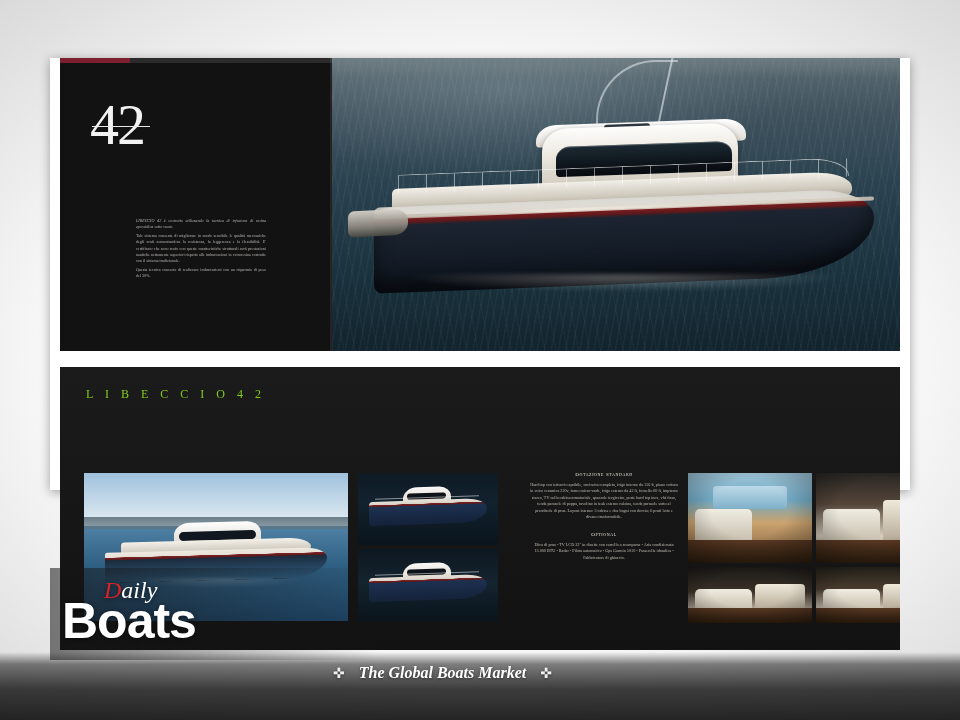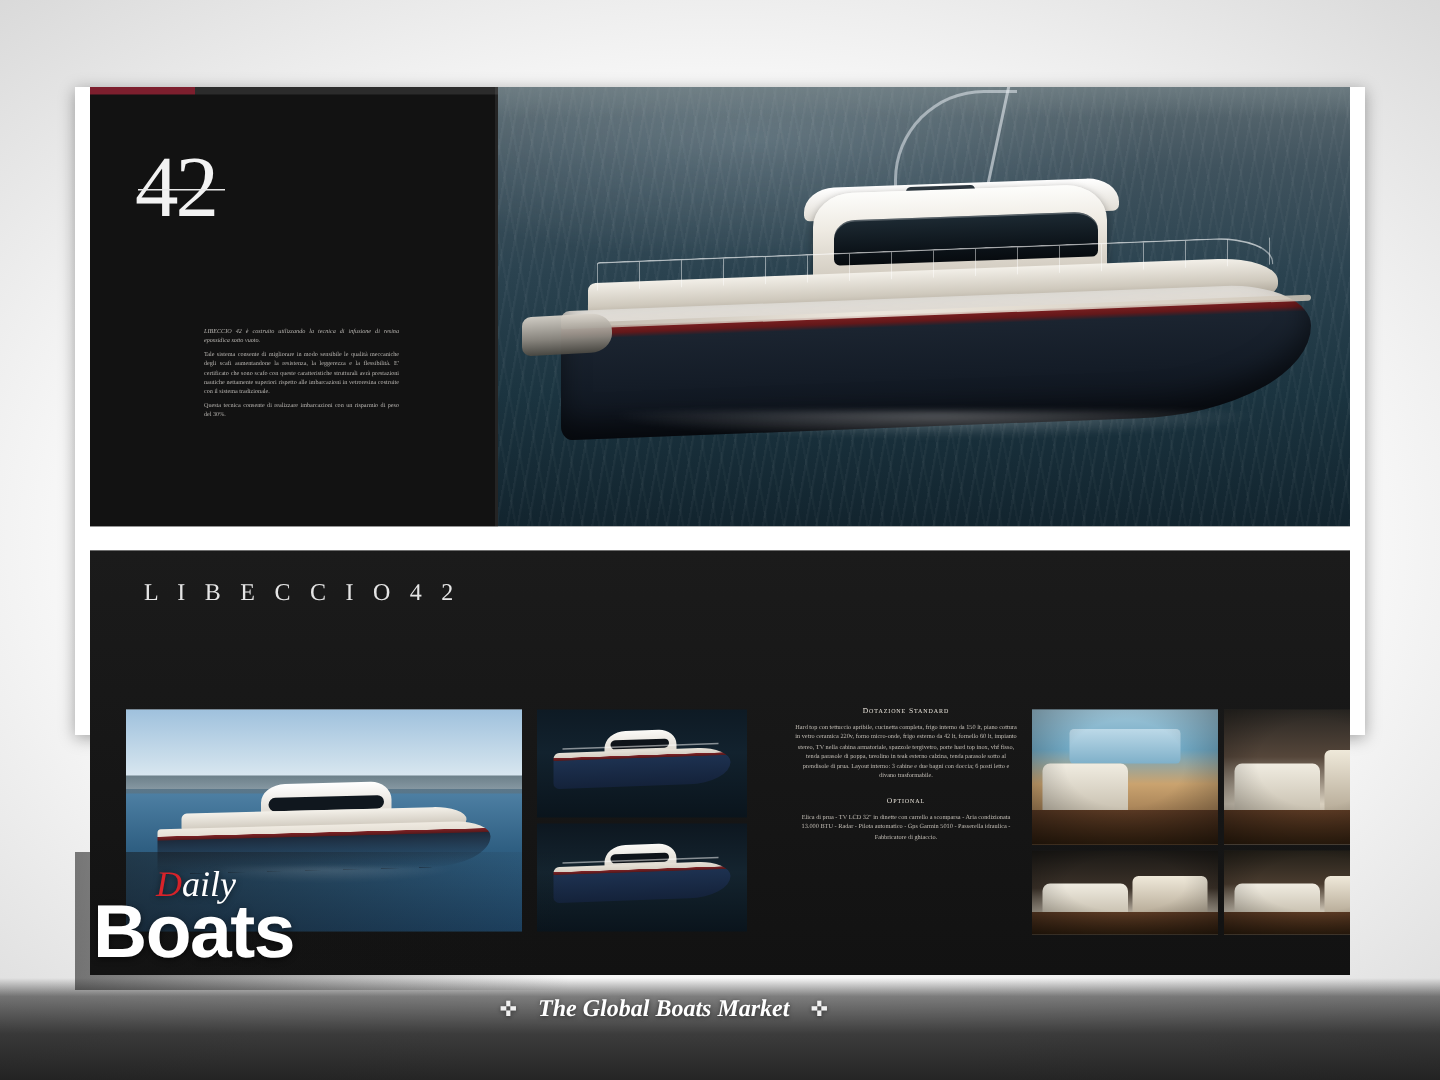--- a/index.html
+++ b/index.html
@@ -292,25 +292,25 @@
     background: #161616;
     overflow: hidden;
   }
   .spread-bottom-inner {
     position: absolute;
     inset: 0;
     background: linear-gradient(180deg, #1b1b1b 0%, #121212 100%);
   }
   .bottom-title {
     position: absolute;
-    left: 36px;
+    left: 26px;
     top: 20px;
-    color: #e5e5e5;
+    color: #84cc16;
     font-family: "Liberation Serif", serif;
-    font-size: 16px;
+    font-size: 12px;
     letter-spacing: 4.5px;
   }
   .photo {
     position: absolute;
     overflow: hidden;
     background: #2a2a2a;
   }
 
   
   .photo-main {

